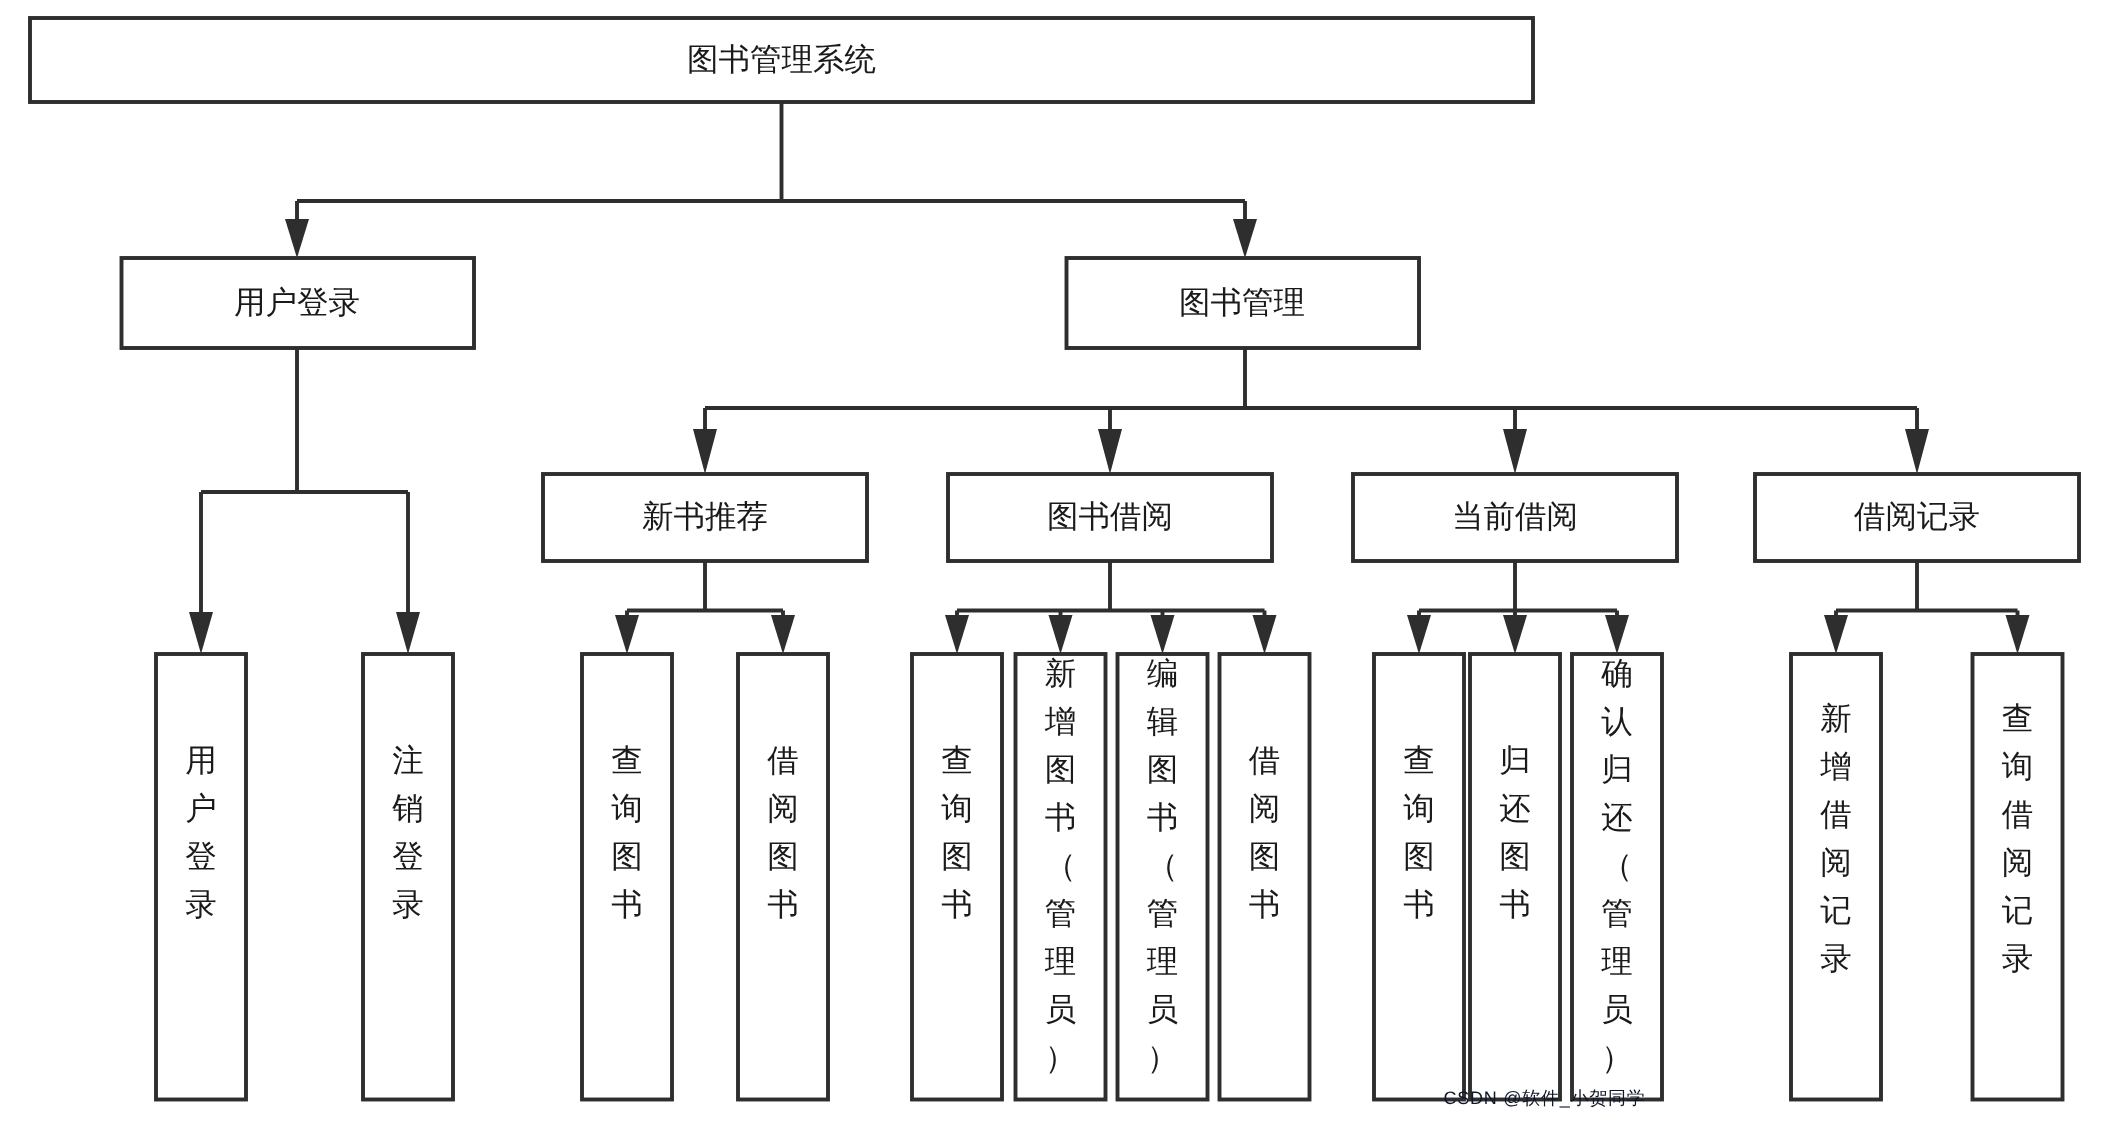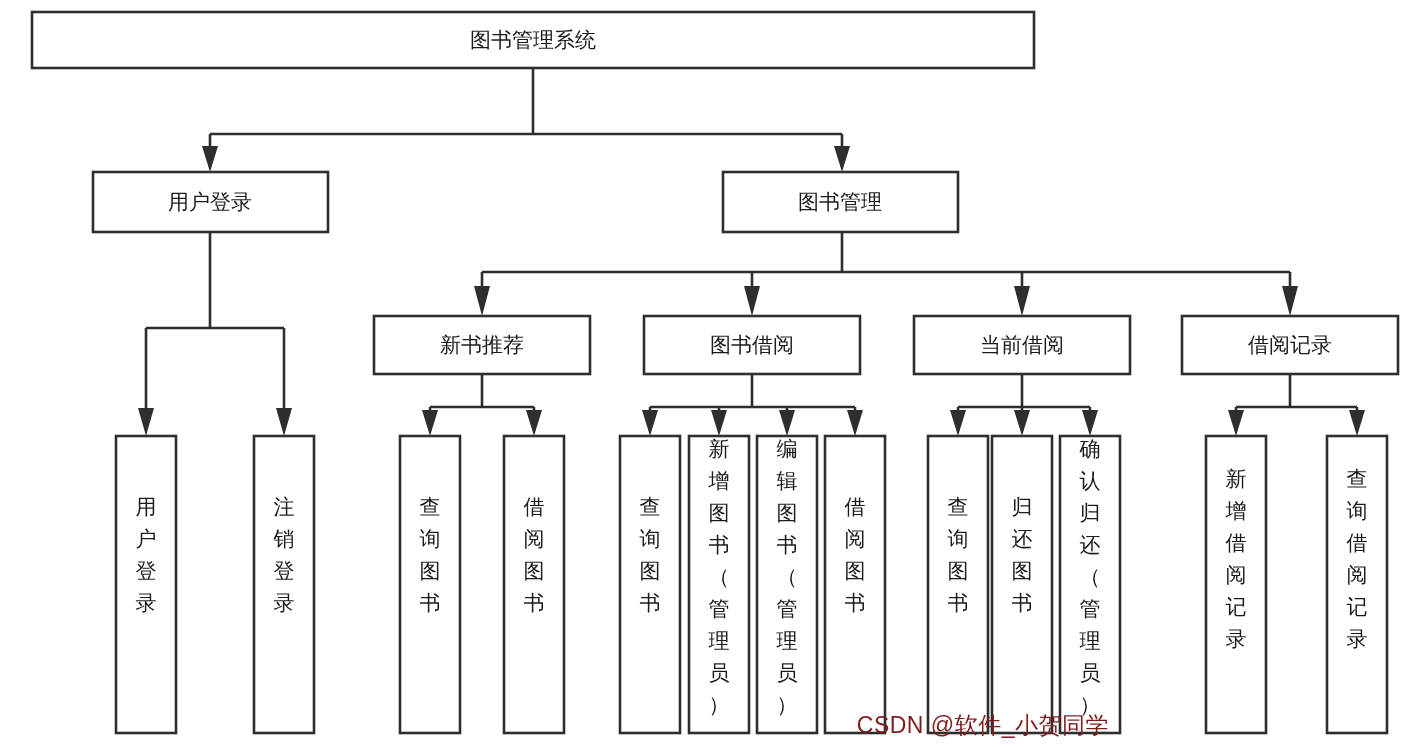--- a/index.html
+++ b/index.html
@@ -9,21 +9,21 @@
   }
   body {
     width: 1405px;
     height: 747px;
     font-family: "Liberation Sans", "DejaVu Sans", sans-serif;
     overflow: hidden;
     position: relative;
   }
   #diagram-root {
     position: absolute;
-    left: 12px;
+    left: 0;
     top: 0;
     width: 1111px;
     height: 747px;
   }
   svg.flow {
     display: block;
     width: 1405px;
     height: 747px;
   }
   .node-rect {
@@ -52,22 +52,22 @@
     font-family: "Liberation Sans", "DejaVu Sans", sans-serif;
     font-size: 21px;
     fill: #1a1a1a;
     text-anchor: middle;
   }
   .watermark {
     position: absolute;
     right: 14px;
     bottom: 6px;
     font-family: "Liberation Sans", "DejaVu Sans", sans-serif;
-    font-size: 23px;
-    color: #7f1d1d;
+    font-size: 12px;
+    color: #0f172a;
     letter-spacing: 0.5px;
     white-space: nowrap;
     pointer-events: none;
   }
 </style>
 </head>
 <body>
 
 <div id="diagram-root">
   <svg class="flow" viewBox="0 0 1405 747" xmlns="http://www.w3.org/2000/svg">

